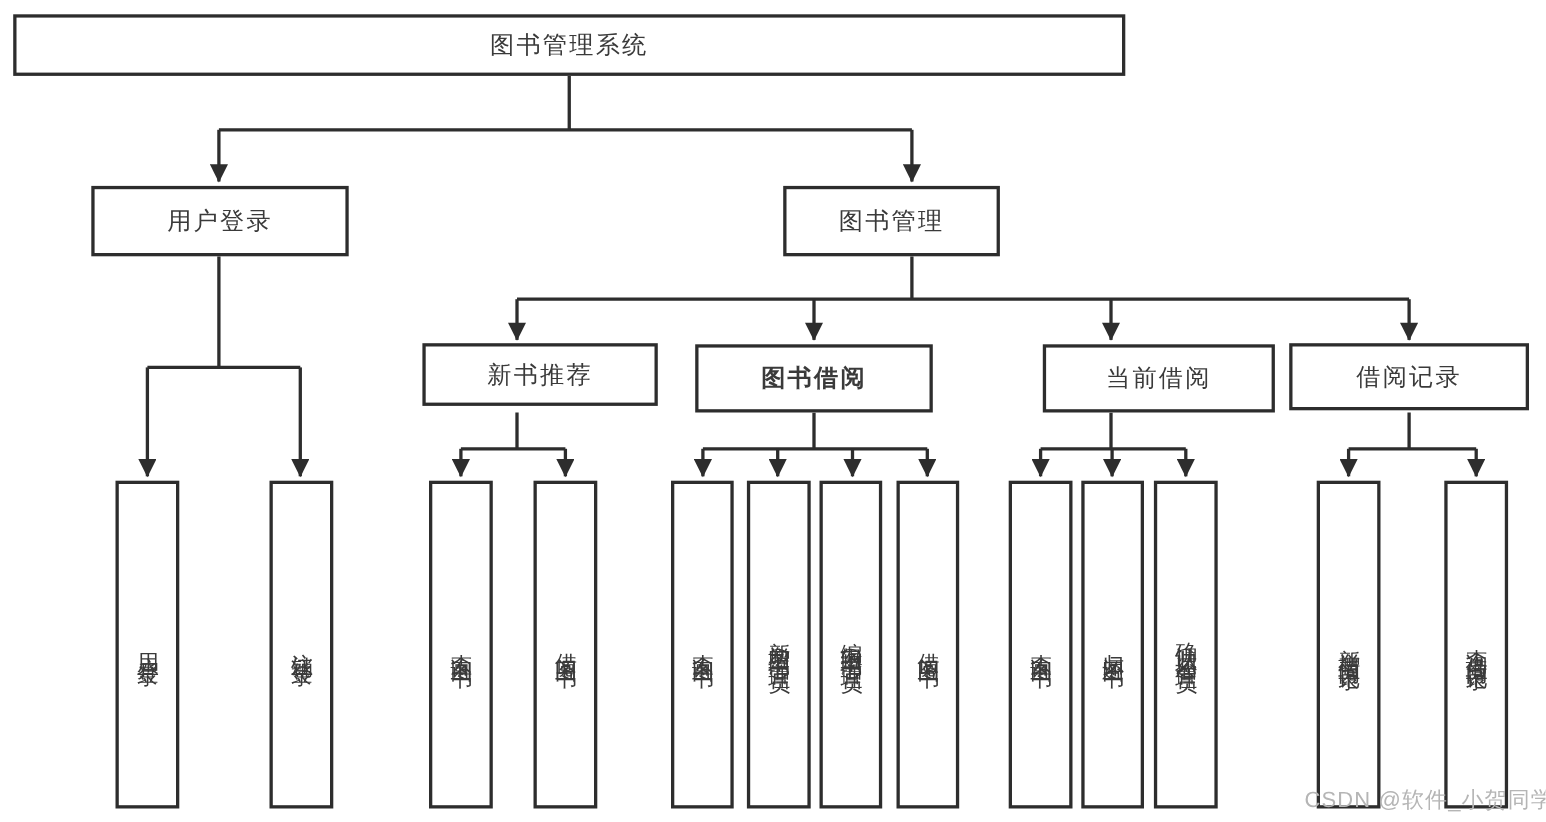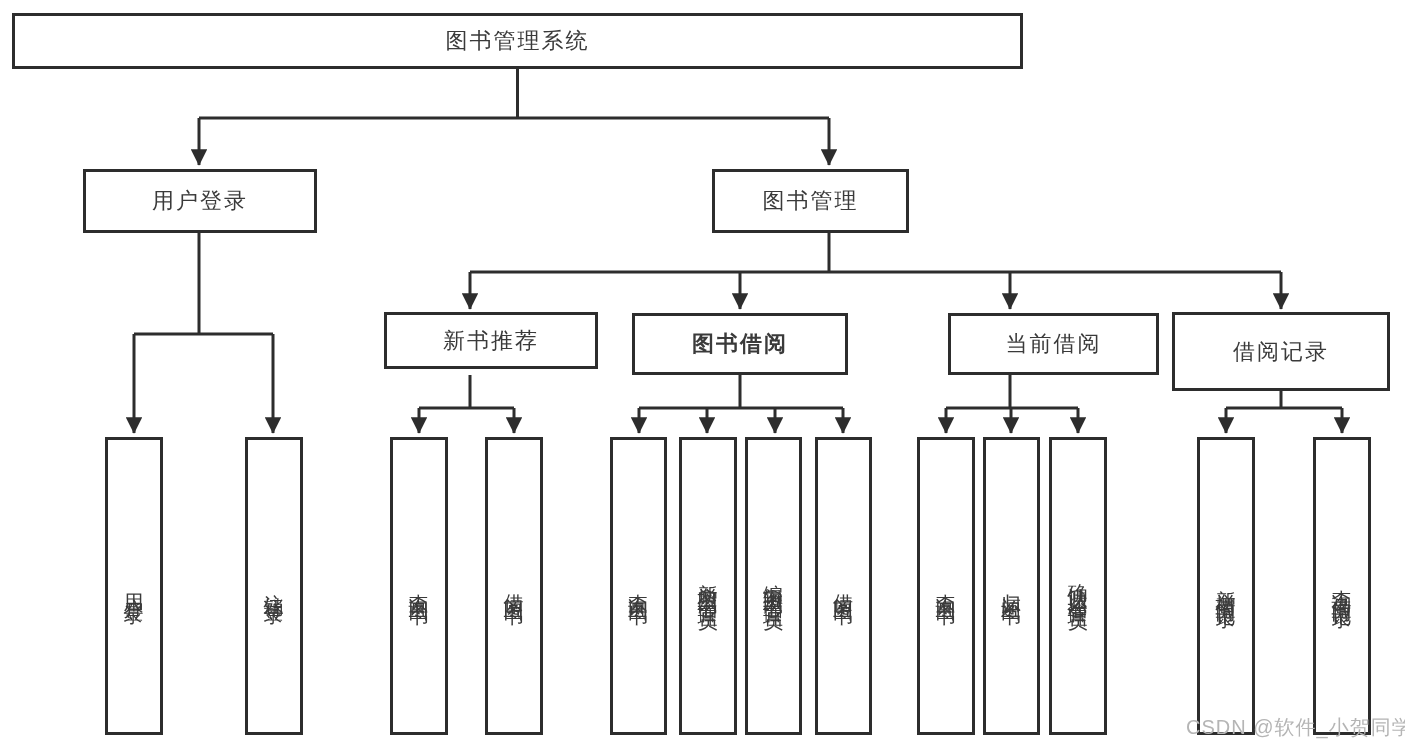--- a/index.html
+++ b/index.html
@@ -75,21 +75,21 @@
   </svg>
 
   <div class="node" style="left:12px;top:13px;width:1011px;height:56px;">图书管理系统</div>
 
   <div class="node" style="left:83px;top:169px;width:234px;height:64px;">用户登录</div>
   <div class="node" style="left:712px;top:169px;width:197px;height:64px;">图书管理</div>
 
   <div class="node" style="left:384px;top:312px;width:214px;height:57px;">新书推荐</div>
   <div class="node" style="left:632px;top:313px;width:216px;height:62px;font-weight:bold;">图书借阅</div>
   <div class="node" style="left:948px;top:313px;width:211px;height:62px;">当前借阅</div>
-  <div class="node" style="left:1172px;top:312px;width:218px;height:79px;">借阅记录</div>
+  <div class="node" style="left:1172px;top:312px;width:218px;height:61px;">借阅记录</div>
 
   <div class="node leaf" style="left:105px;width:58px;">用户登录</div>
   <div class="node leaf" style="left:245px;width:58px;">注销登录</div>
 
   <div class="node leaf" style="left:390px;width:58px;">查询图书</div>
   <div class="node leaf" style="left:485px;width:58px;">借阅图书</div>
 
   <div class="node leaf" style="left:610px;width:57px;">查询图书</div>
   <div class="node leaf" style="left:679px;width:58px;">新增图书（管理员）</div>
   <div class="node leaf" style="left:745px;width:57px;">编辑图书（管理员）</div>

